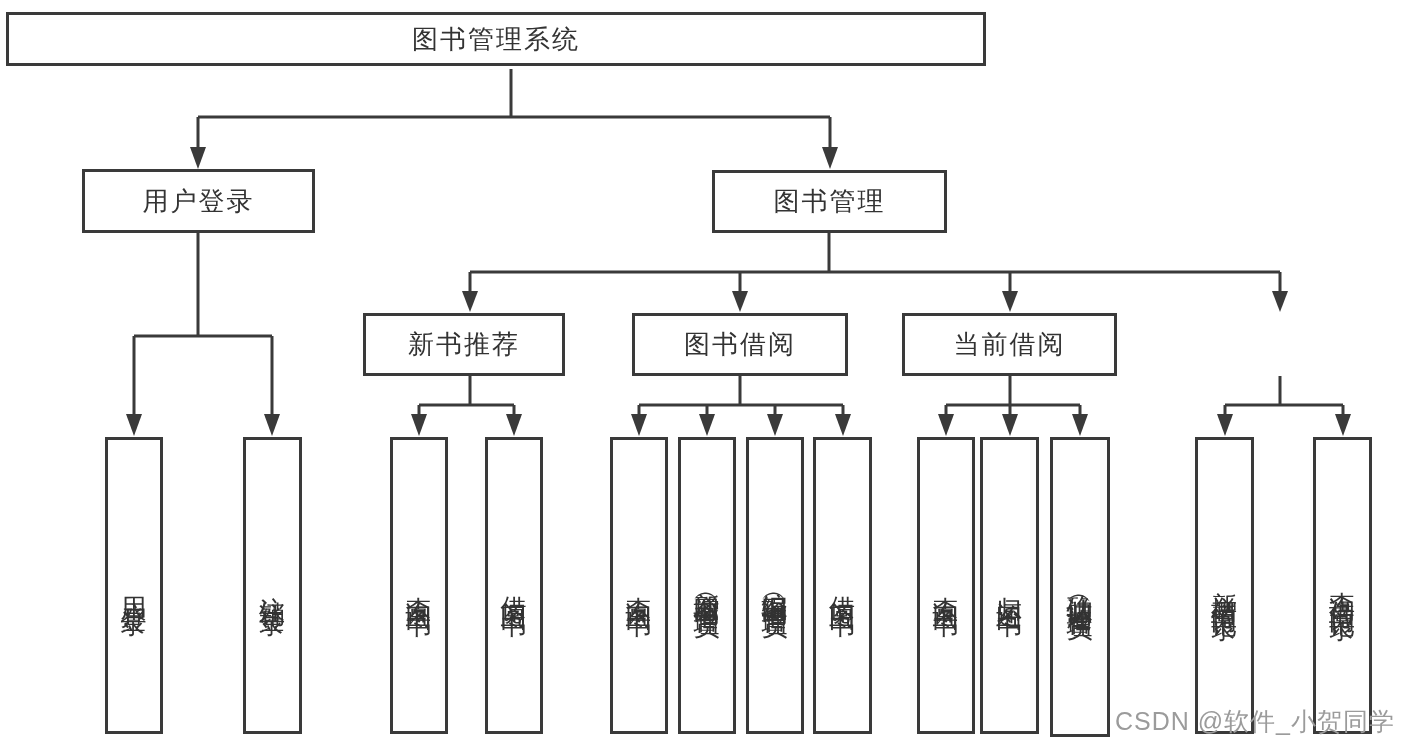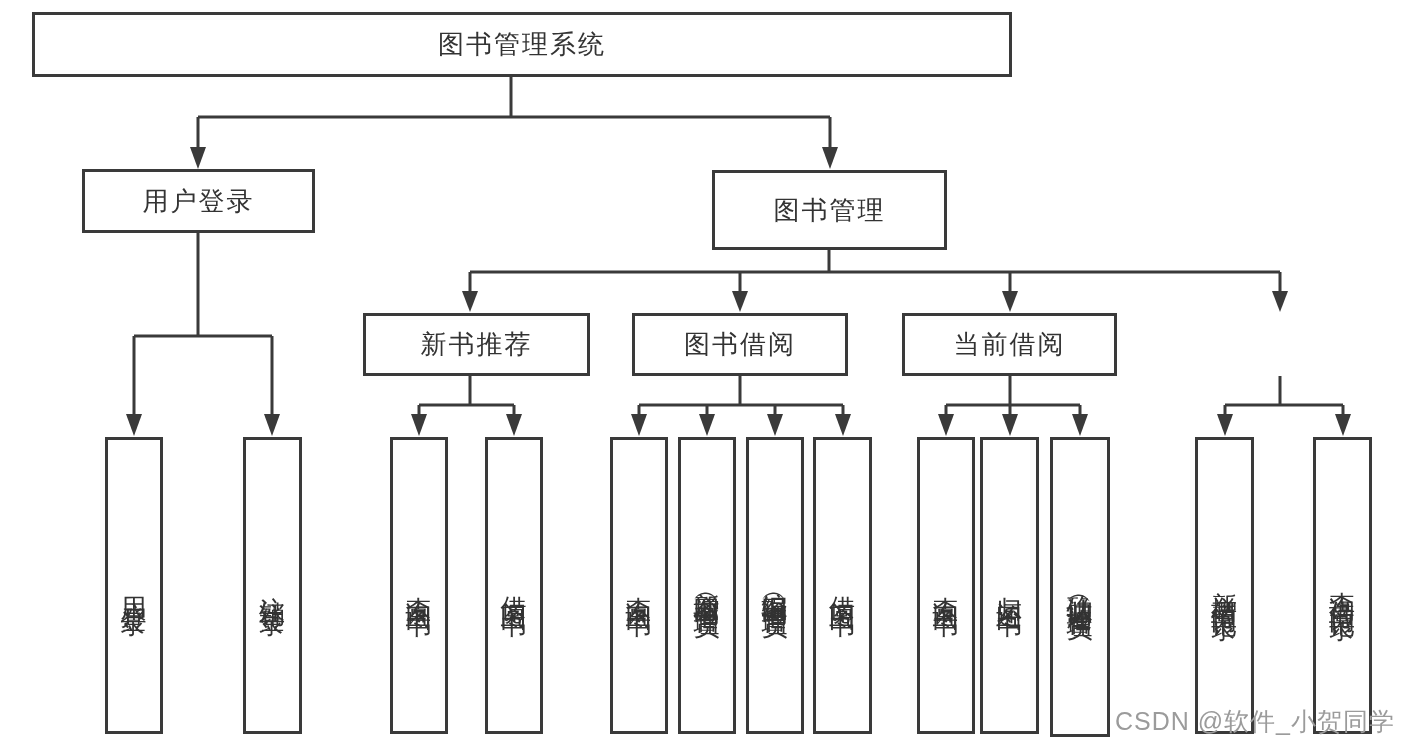--- a/index.html
+++ b/index.html
@@ -60,32 +60,32 @@
       <polygon points="767,414 783,414 775,436"></polygon>
       <polygon points="835,414 851,414 843,436"></polygon>
       <polygon points="938,414 954,414 946,436"></polygon>
       <polygon points="1002,414 1018,414 1010,436"></polygon>
       <polygon points="1072,414 1088,414 1080,436"></polygon>
       <polygon points="1217,414 1233,414 1225,436"></polygon>
       <polygon points="1335,414 1351,414 1343,436"></polygon>
     </g>
   </svg>
 
-  <div class="box h" style="left:32px;top:12px;width:980px;height:65px">
+  <div class="box h" style="left:6px;top:12px;width:980px;height:54px">
     <span>图书管理系统</span>
   </div>
 
   <div class="box h" style="left:82px;top:169px;width:233px;height:64px">
     <span>用户登录</span>
   </div>
-  <div class="box h" style="left:712px;top:170px;width:235px;height:80px">
+  <div class="box h" style="left:712px;top:170px;width:235px;height:63px">
     <span>图书管理</span>
   </div>
 
-  <div class="box h" style="left:363px;top:313px;width:227px;height:63px">
+  <div class="box h" style="left:363px;top:313px;width:202px;height:63px">
     <span>新书推荐</span>
   </div>
   <div class="box h" style="left:632px;top:313px;width:216px;height:63px">
     <span>图书借阅</span>
   </div>
   <div class="box h" style="left:902px;top:313px;width:215px;height:63px">
     <span>当前借阅</span>
   </div>
 
   <div class="box v" style="left:105px;top:437px;width:58px;height:297px">

